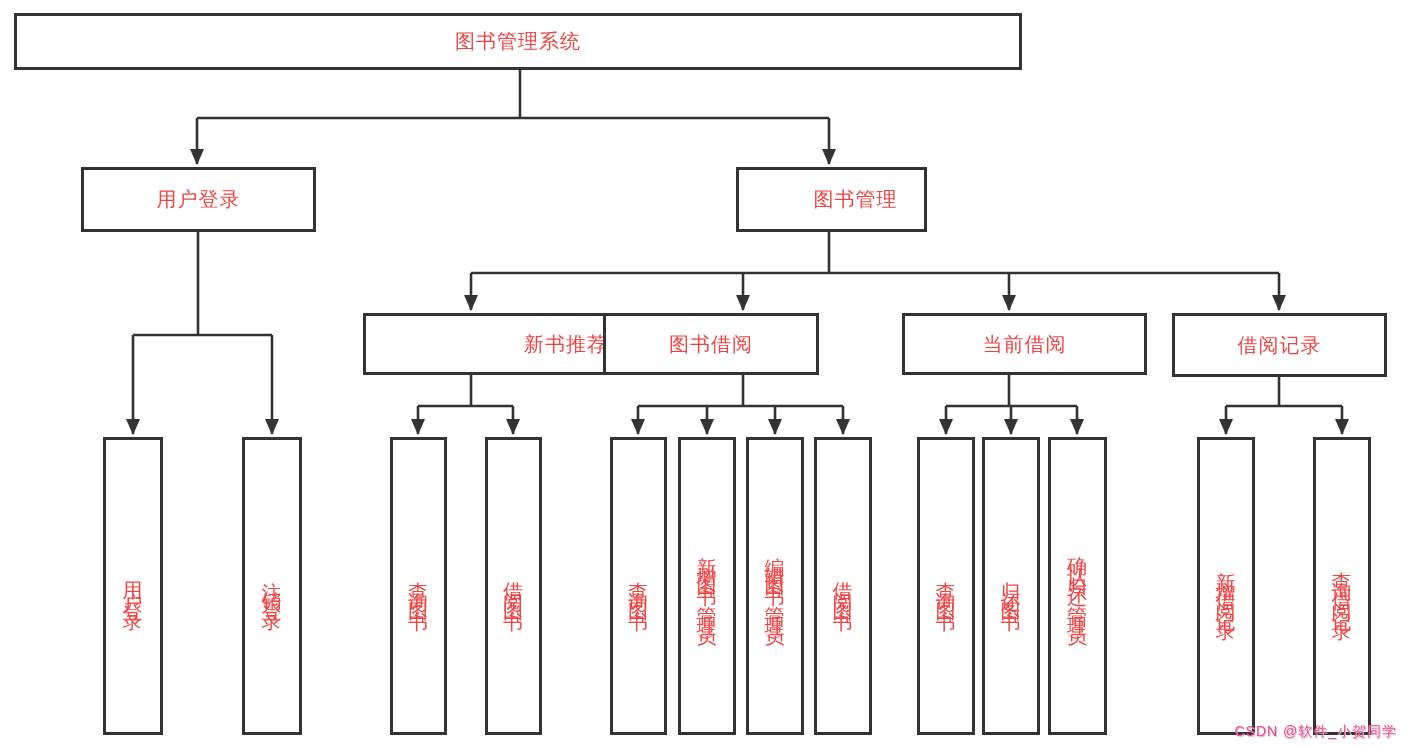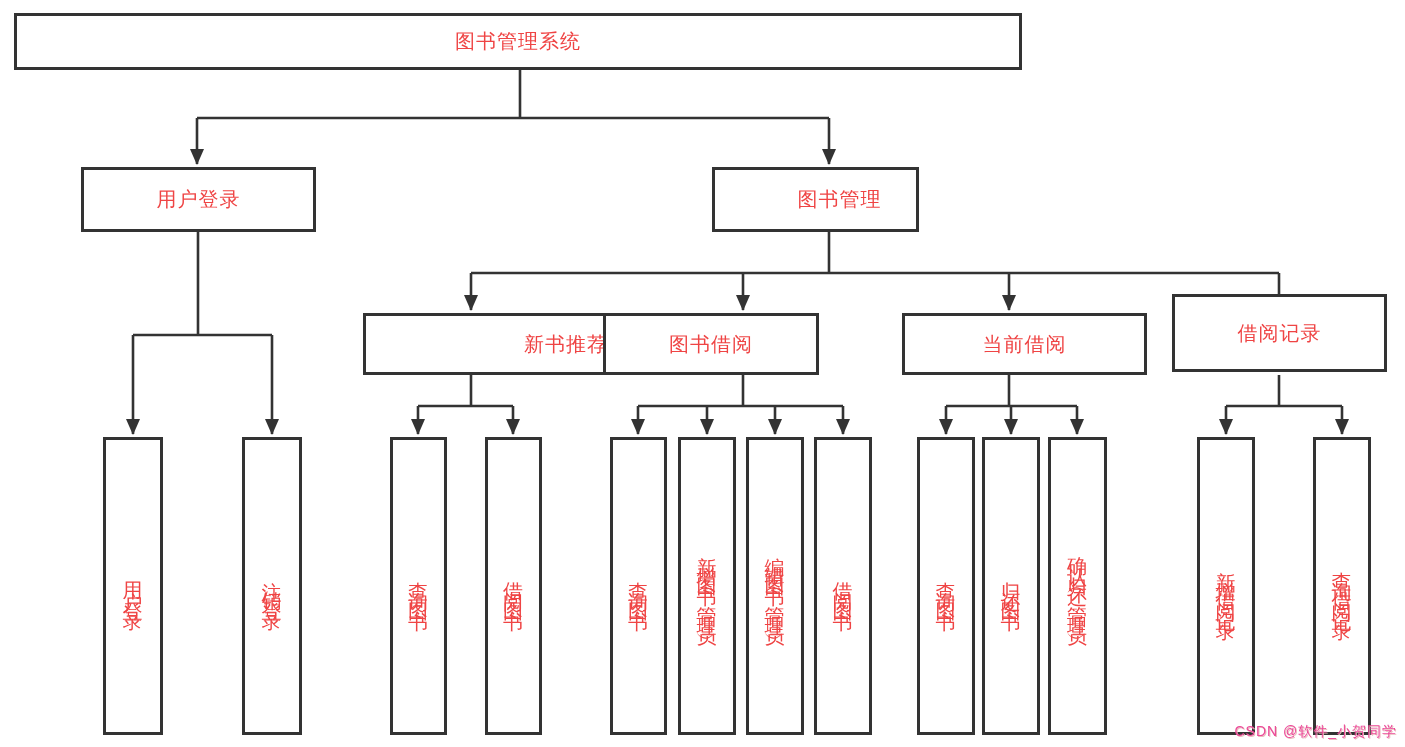--- a/index.html
+++ b/index.html
@@ -116,34 +116,34 @@
     <line x1="1342" y1="406" x2="1342" y2="434" marker-end="url(#arrowhead)"></line>
   </svg>
 
   <div class="box" style="left:14px; top:13px; width:1008px; height:57px;">
     <span class="hlabel">图书管理系统</span>
   </div>
 
   <div class="box" style="left:81px; top:167px; width:235px; height:65px;">
     <span class="hlabel">用户登录</span>
   </div>
-  <div class="box" style="left:712px; top:167px; width:207px; height:65px;padding-left:48px;">
+  <div class="box" style="left:736px; top:167px; width:191px; height:65px;padding-left:48px;">
     <span class="hlabel">图书管理</span>
   </div>
 
   <div class="box" style="left:363px; top:313px; width:248px; height:62px;justify-content:flex-end;">
     <span class="hlabel">新书推荐</span>
   </div>
   <div class="box" style="left:603px; top:313px; width:216px; height:62px;">
     <span class="hlabel">图书借阅</span>
   </div>
   <div class="box" style="left:902px; top:313px; width:245px; height:62px;">
     <span class="hlabel">当前借阅</span>
   </div>
-  <div class="box" style="left:1172px; top:294px; width:215px; height:78px;">
+  <div class="box" style="left:1172px; top:313px; width:215px; height:64px;">
     <span class="hlabel">借阅记录</span>
   </div>
 
   <div class="box" style="left:103px; top:437px; width:60px; height:298px;">
     <span class="vlabel">用户登录</span>
   </div>
   <div class="box" style="left:242px; top:437px; width:60px; height:298px;">
     <span class="vlabel">注销登录</span>
   </div>
 

